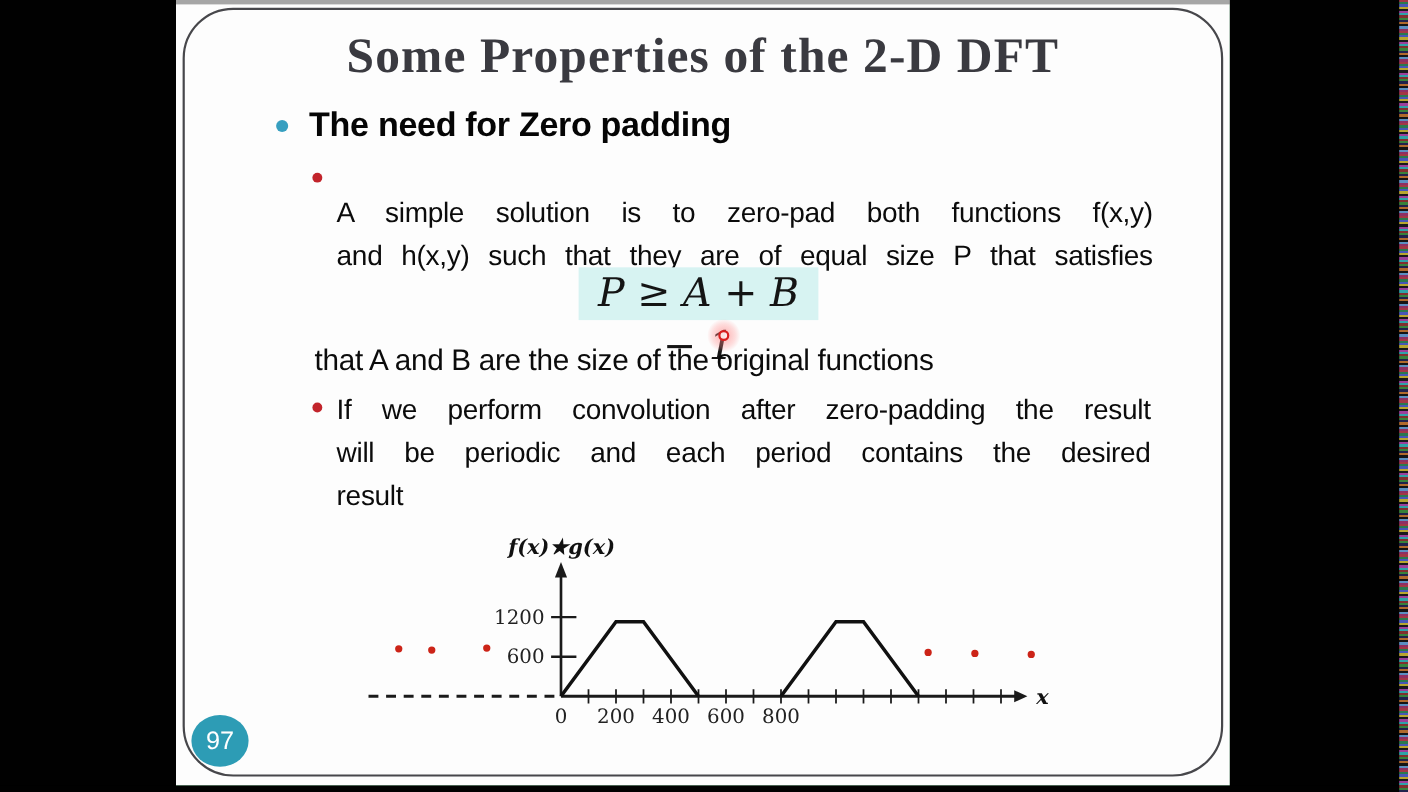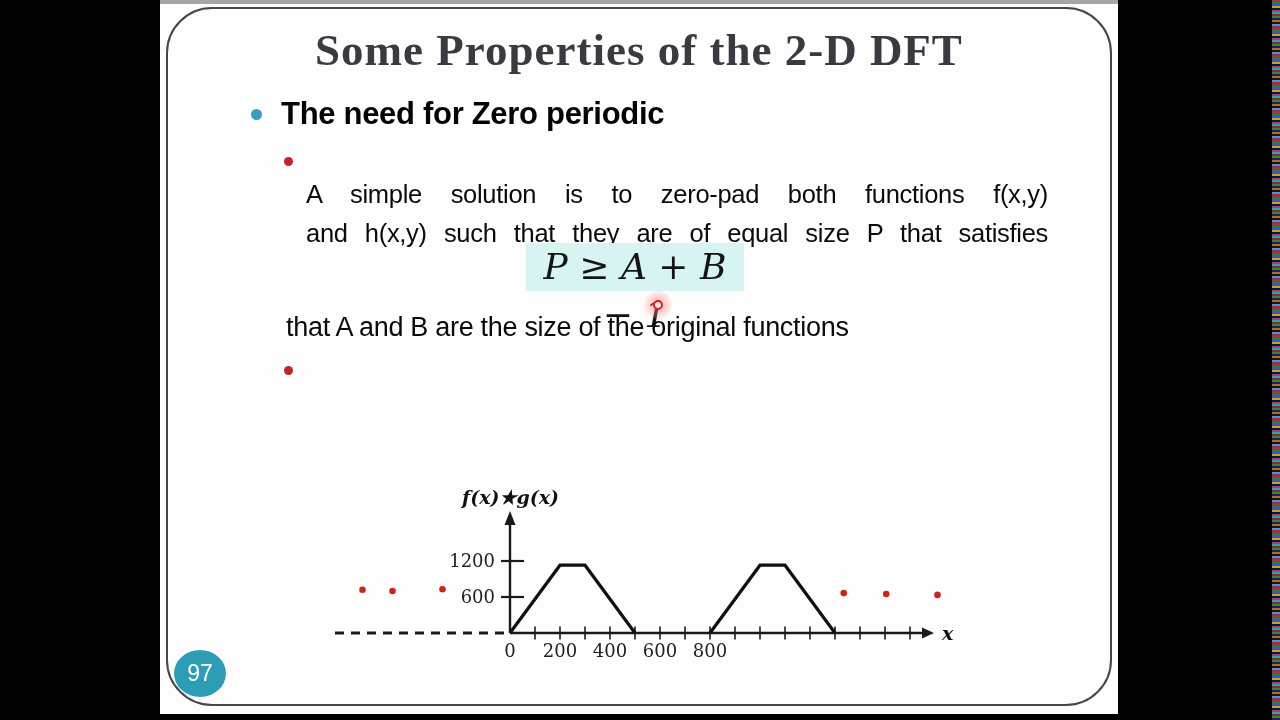--- a/index.html
+++ b/index.html
@@ -67,37 +67,42 @@
 
 <div id="stage">
 
   <div class="slide"></div>
   <div class="top-strip"></div>
   <div class="slide-border"></div>
 
   <div class="slide-title">Some Properties of the 2-D DFT</div>
 
   <span class="bullet-dot dot-teal"></span>
-  <div class="bullet-heading">The need for Zero periodic</div>
+  <div class="bullet-heading">The need for Zero padding</div>
 
   <span class="bullet-dot dot-red-1"></span>
   <div class="para para1">
     <div class="jline">A simple solution is to zero-pad both functions f(x,y)</div>
     <div class="jline">and h(x,y) such that they are of equal size P that satisfies</div>
   </div>
 
   <div class="formula-box">P ≥ A + B − 1</div>
 
   <div class="laser-glow">
     <div class="laser-ring"></div>
   </div>
 
   <div class="where-line">that A and B are the size of the original functions</div>
 
   <span class="bullet-dot dot-red-2"></span>
+  <div class="para para2">
+    <div class="jline">If we perform convolution after zero-padding the result</div>
+    <div class="jline">will be periodic and each period contains the desired</div>
+    <div class="lline">result</div>
+  </div>
 
   <svg id="conv-chart" width="640" height="200" viewBox="0 0 640 200">
       <line x1="5" y1="155" x2="175" y2="155" stroke="#1a1a1a" stroke-width="2.8" stroke-dasharray="9 7"></line>
       <line x1="180" y1="155" x2="593" y2="155" stroke="#1a1a1a" stroke-width="2.6"></line>
       <polygon points="592,149.5 604,155 592,160.5" fill="#1a1a1a"></polygon>
       <line x1="180" y1="155" x2="180" y2="44" stroke="#1a1a1a" stroke-width="2.4"></line>
       <polygon points="174.5,47 180,33 185.5,47" fill="#1a1a1a"></polygon>
       <line x1="205" y1="148.5" x2="205" y2="161.5" stroke="#1a1a1a" stroke-width="1.6"></line>
       <line x1="230" y1="148.5" x2="230" y2="161.5" stroke="#1a1a1a" stroke-width="1.6"></line>
       <line x1="255" y1="148.5" x2="255" y2="161.5" stroke="#1a1a1a" stroke-width="1.6"></line>

